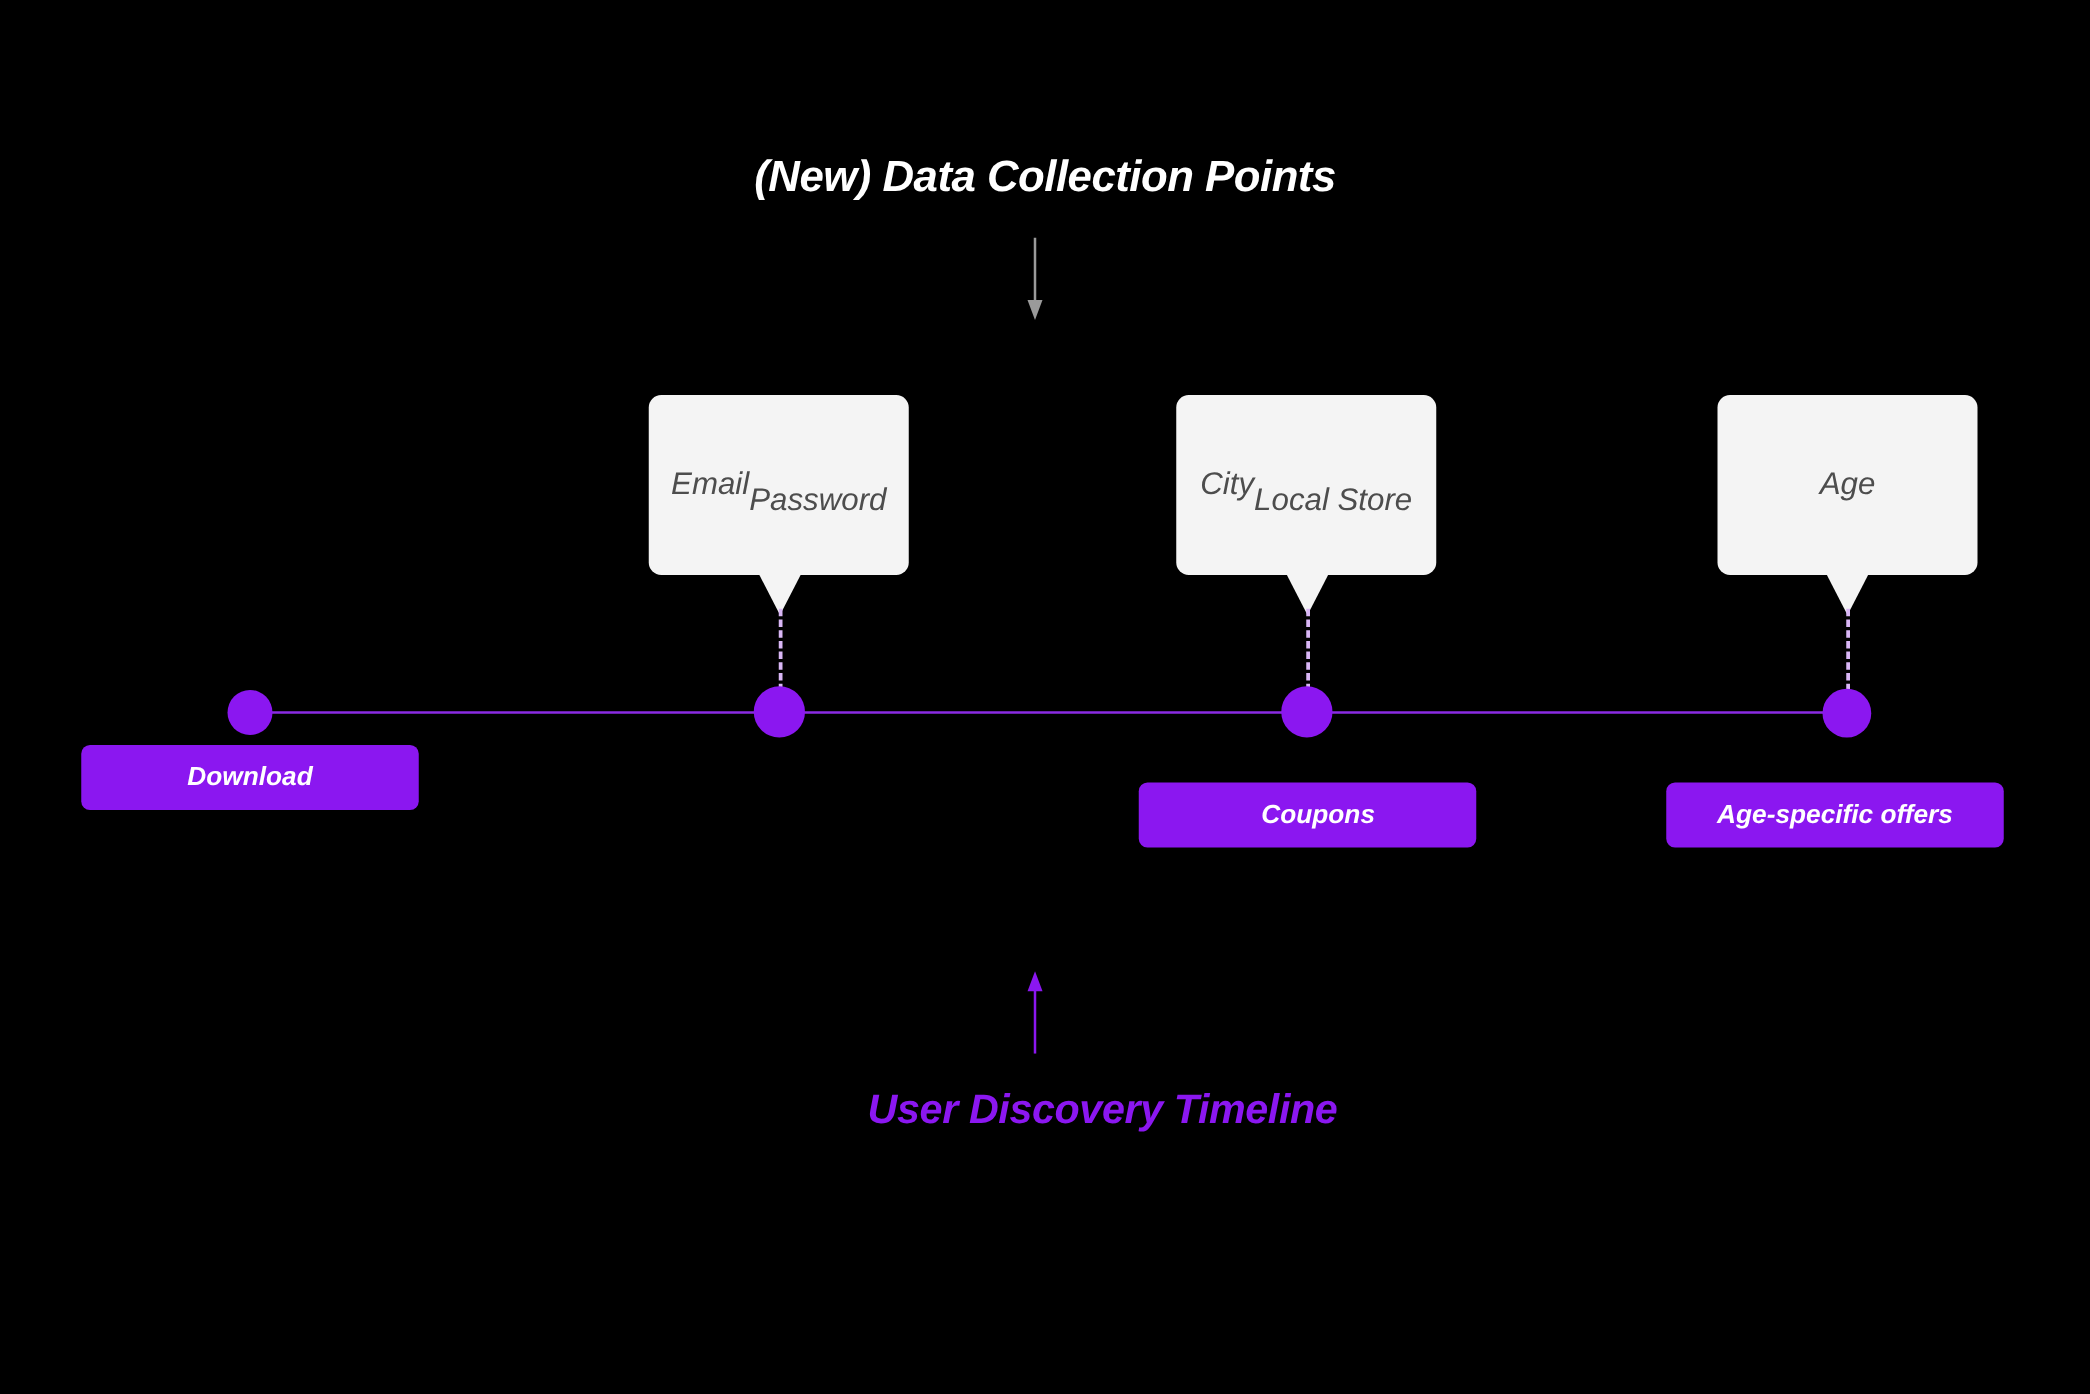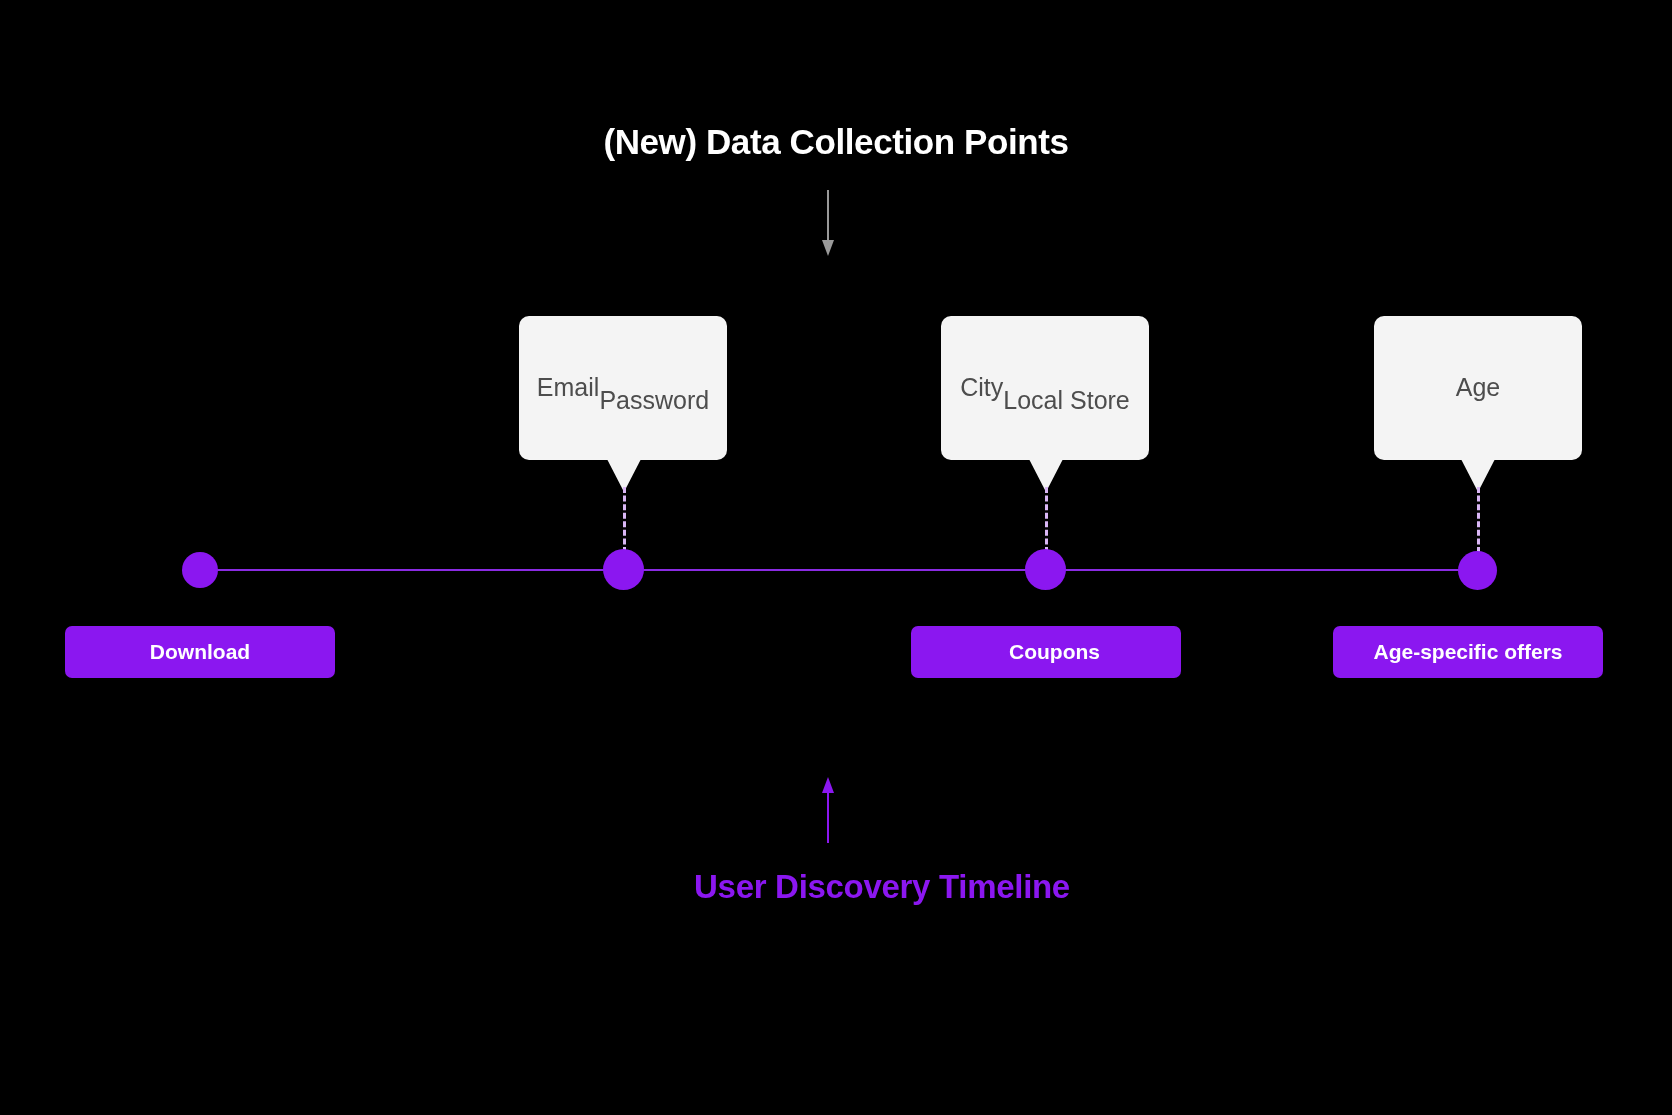--- a/index.html
+++ b/index.html
@@ -10,20 +10,21 @@
     background: #000000;
     overflow: hidden;
     font-family: "Liberation Sans", sans-serif;
   }
 
   #canvas {
     position: relative;
     width: 1380px;
     height: 1115px;
     background: #000000;
+    font-style: italic;
   }
 
   
   .title {
     position: absolute;
     left: 0;
     top: 122px;
     width: 1672px;
     text-align: center;
     color: #ffffff;
@@ -169,21 +170,21 @@
   <div class="tail" style="left:1461px; top:459px;"></div>
   <div class="dashed" style="left:1477px; top:487px; height:66px;"></div>
 
   <div class="timeline-line" style="left:200px; top:569px; width:1280px;"></div>
 
   <div class="dot" style="left:182px; top:552px; width:36px; height:36px;"></div>
   <div class="dot" style="left:603px; top:549px; width:41px; height:41px;"></div>
   <div class="dot" style="left:1025px; top:549px; width:41px; height:41px;"></div>
   <div class="dot" style="left:1458px; top:551px; width:39px; height:39px;"></div>
 
-  <div class="stage-btn" style="left:65px; top:626px; width:270px;">
+  <div class="stage-btn" style="left:65px; top:596px; width:270px;">
     <span>Download</span>
   </div>
   <div class="stage-btn" style="left:911px; top:626px; width:270px;padding-left:17px;">
     <span>Coupons</span>
   </div>
   <div class="stage-btn" style="left:1333px; top:626px; width:270px;">
     <span>Age-specific offers</span>
   </div>
 
   <div class="bottom-arrow">

